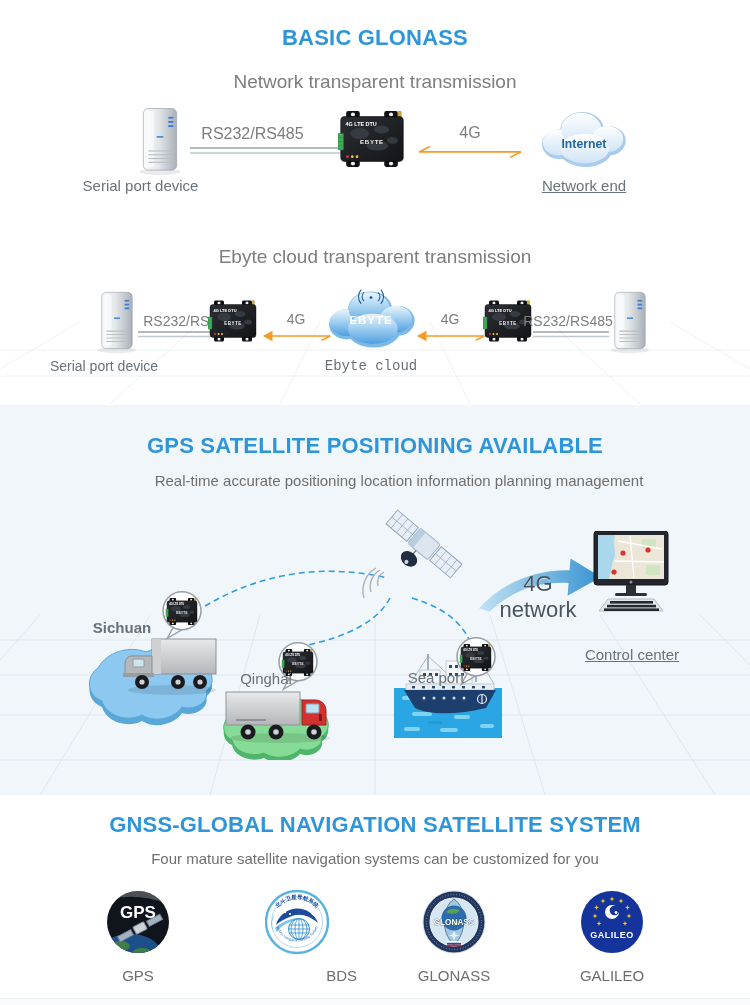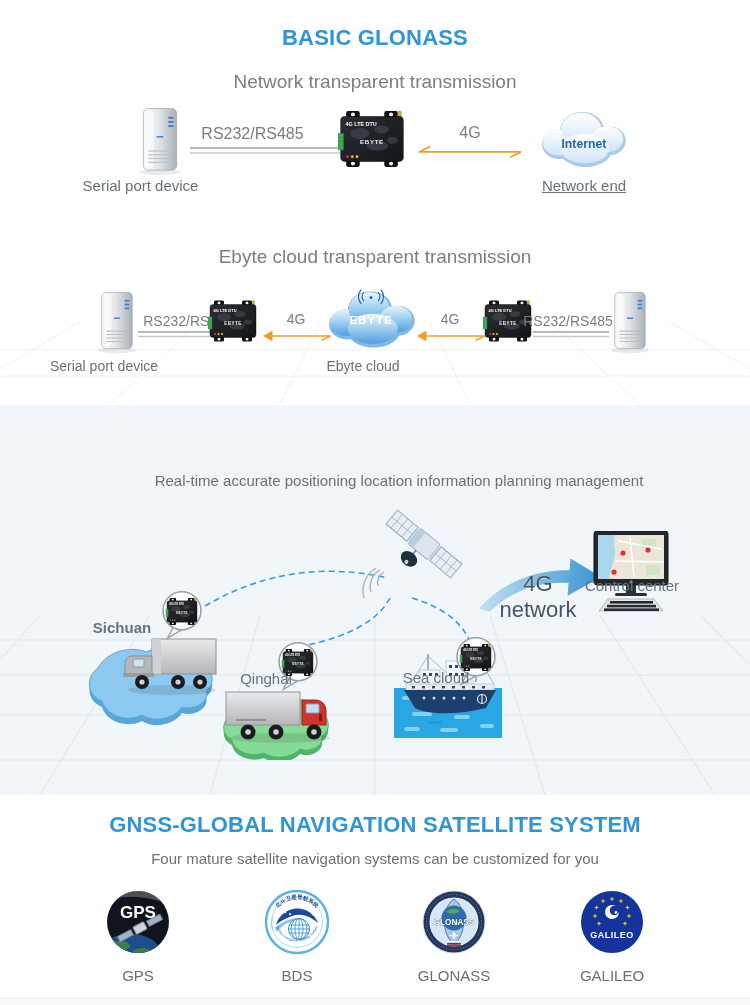--- a/index.html
+++ b/index.html
@@ -204,21 +204,21 @@
     </g>
     <g stroke="#1d5c96" stroke-width="1.2" fill="none">
       <path d="M47,22 a8,8 0 0 1 0,-10"></path>
         <path d="M44,25 a12,12 0 0 1 0,-16"></path>
       <path d="M63,22 a8,8 0 0 0 0,-10"></path>
         <path d="M66,25 a12,12 0 0 0 0,-16"></path>
       <circle cx="55" cy="18" r="1.6" fill="#1d5c96" stroke="none"></circle>
     </g>
     <text x="55" y="48" font-size="13" font-weight="bold" fill="#ffffff" text-anchor="middle" letter-spacing="1" font-family="Liberation Sans, sans-serif">EBYTE</text>
   </svg>
-  <div class="abs ctr lbl-sm" style="left:312px;top:358px;width:102px;">Ebyte cloud</div>
+  <div class="abs ctr lbl-sm" style="left:320px;top:358px;width:102px;font-family:Liberation Mono, monospace;">Ebyte cloud</div>
 
   <div class="abs ctr link-lbl-sm" style="left:424px;top:311px;width:52px;">4G</div>
   <svg class="abs" style="left:416px;top:329px;" width="70" height="14" viewBox="0 0 80 16">
       <use href="#sym-arrow-left"></use>
     </svg>
 
   <svg class="abs" style="left:483px;top:300px;" width="50" height="42" viewBox="0 0 100 84">
       <use href="#sym-dtu"></use>
     </svg>
 
@@ -226,20 +226,21 @@
   <svg class="abs" style="left:533px;top:330px;" width="76" height="9">
     <line x1="0" y1="2" x2="76" y2="2" stroke="#9aa2a8" stroke-width="1.3"></line>
     <line x1="0" y1="6.5" x2="76" y2="6.5" stroke="#c2c8cd" stroke-width="1.3"></line>
   </svg>
   <svg class="abs" style="left:607px;top:290px;" width="46" height="64" viewBox="0 0 60 84">
       <use href="#sym-tower"></use>
     </svg>
 
   <div class="abs gps-bg" style="left:0;top:405px;width:750px;height:390px;"></div>
 
+  <div class="abs ctr h1" style="left:0;top:433px;width:750px;">GPS SATELLITE POSITIONING AVAILABLE</div>
   <div class="abs ctr sub-sm" style="left:0;top:472px;width:750px;margin-left:24px;">Real-time accurate positioning location information planning management</div>
 
   <svg class="abs" style="left:0;top:555px;" width="750" height="240" opacity="0.65">
     <g stroke="#d2dbe2" stroke-width="0.9" fill="none">
       <line x1="40" y1="60" x2="-120" y2="240"></line>
         <line x1="150" y1="60" x2="40" y2="240"></line>
       <line x1="260" y1="60" x2="210" y2="240"></line>
         <line x1="375" y1="60" x2="375" y2="240"></line>
       <line x1="490" y1="60" x2="545" y2="240"></line>
         <line x1="600" y1="60" x2="715" y2="240"></line>
@@ -308,21 +309,21 @@
     <circle cx="60" cy="19" r="2.6" fill="#e03030"></circle>
     <circle cx="26" cy="41" r="2.6" fill="#e03030"></circle>
     <circle cx="43" cy="51" r="1.5" fill="#8a9097"></circle>
     <rect x="38" y="54" width="10" height="8" fill="#2b3036"></rect>
     <rect x="27" y="62" width="32" height="3" rx="1.5" fill="#2b3036"></rect>
     <path d="M20,68 H66 L75,80 H11 Z" fill="#e2e6e9" stroke="#b5bcc2"></path>
     <rect x="22" y="70" width="43" height="2.6" fill="#262a30"></rect>
     <rect x="19" y="73.8" width="49" height="2.6" fill="#262a30"></rect>
     <rect x="16" y="77.4" width="55" height="2.6" fill="#262a30"></rect>
   </svg>
-  <div class="abs ctr lbl" style="left:572px;top:577px;width:120px;">Control center</div>
+  <div class="abs ctr lbl" style="left:572px;top:646px;width:120px;text-decoration:underline;">Control center</div>
 
   <svg class="abs" style="left:80px;top:634px;" width="142" height="92" viewBox="0 0 142 92">
     <path d="M18,34 C28,16 52,12 66,18 C84,10 104,14 112,26 C132,30 138,48 126,57 C130,68 114,77 102,73
              C94,85 74,89 62,81 C46,89 26,81 22,67 C6,61 6,42 18,34 Z" fill="#59a6d8" transform="translate(0,6)"></path>
     <path d="M18,34 C28,16 52,12 66,18 C84,10 104,14 112,26 C132,30 138,48 126,57 C130,68 114,77 102,73
              C94,85 74,89 62,81 C46,89 26,81 22,67 C6,61 6,42 18,34 Z" fill="#8cc8ef" stroke="#5aa7d8" stroke-width="1"></path>
   </svg>
   <svg class="abs" style="left:118px;top:634px;" width="104" height="66" viewBox="0 0 104 66">
     <ellipse cx="54" cy="56" rx="44" ry="5" fill="#000" opacity="0.10"></ellipse>
     <rect x="34" y="5" width="64" height="35" fill="url(#boxGrad)" stroke="#8f9296"></rect>
@@ -437,21 +438,21 @@
         <circle cx="46" cy="50" r="1.5"></circle>
       <circle cx="56" cy="50" r="1.5"></circle>
         <circle cx="66" cy="50" r="1.5"></circle>
     </g>
     <circle cx="84" cy="51" r="4.5" fill="none" stroke="#e8edf2" stroke-width="1.2"></circle>
     <line x1="84" y1="47" x2="84" y2="55" stroke="#e8edf2" stroke-width="1.2"></line>
   </svg>
   <svg class="abs" style="left:450px;top:636px;" width="52" height="50" viewBox="0 0 60 58">
       <use href="#sym-bubble"></use>
     </svg>
-  <div class="abs ctr lbl" style="left:400px;top:669px;width:72px;">Sea cloud</div>
+  <div class="abs ctr lbl" style="left:400px;top:669px;width:72px;">Sea port</div>
 
   <div class="abs ctr h1" style="left:0;top:812px;width:750px;">GNSS-GLOBAL NAVIGATION SATELLITE SYSTEM</div>
   <div class="abs ctr sub-sm" style="left:0;top:850px;width:750px;">Four mature satellite navigation systems can be customized for you</div>
 
   <svg class="abs" style="left:106px;top:890px;" width="64" height="64" viewBox="0 0 64 64">
     <defs>
         <clipPath id="gpsClip">
           <circle cx="32" cy="32" r="31"></circle>
         </clipPath>
       </defs>
@@ -502,21 +503,21 @@
         <line x1="23" y1="39" x2="45" y2="39"></line>
         <line x1="23" y1="43" x2="45" y2="43"></line>
       <ellipse cx="34" cy="39" rx="4" ry="10.5"></ellipse>
         <ellipse cx="34" cy="39" rx="8" ry="10.5"></ellipse>
       <line x1="34" y1="28" x2="34" y2="50"></line>
     </g>
     <text font-size="3.4" fill="#2a6cb8" font-family="Liberation Sans, sans-serif">
       <textPath href="#bdsArcBot" startOffset="50%" text-anchor="middle">BeiDou Navigation Satellite System</textPath>
     </text>
   </svg>
-  <div class="abs ctr badge-lbl" style="left:237px;top:967px;width:120px;">BDS</div>
+  <div class="abs ctr badge-lbl" style="left:237px;top:967px;width:120px;text-align:right;">BDS</div>
 
   <svg class="abs" style="left:422px;top:890px;" width="64" height="64" viewBox="0 0 64 64">
     <circle cx="32" cy="32" r="31" fill="#f2f6f9" stroke="#c9d2da" stroke-width="0.8"></circle>
     <circle cx="32" cy="32" r="27.5" fill="none" stroke="#22375f" stroke-width="6"></circle>
     <circle cx="32" cy="32" r="27.5" fill="none" stroke="#ffffff" stroke-width="0.8" stroke-dasharray="0.6 2.2" opacity="0.8"></circle>
     <circle cx="32" cy="32" r="24" fill="#d6e6f2"></circle>
     <path d="M32,9 C44,17 46,42 32,55 C18,42 20,17 32,9 Z" fill="#9fc4e0" stroke="#33557f" stroke-width="0.8" opacity="0.9"></path>
     <circle cx="32" cy="28" r="12.5" fill="#2c6cae"></circle>
     <path d="M24,22 C28,18 34,18 38,21 C35,24 29,25 24,22 Z" fill="#5ba05a"></path>
     <path d="M27,32 C31,29 37,30 40,33 C36,36 30,36 27,32 Z" fill="#5ba05a"></path>

